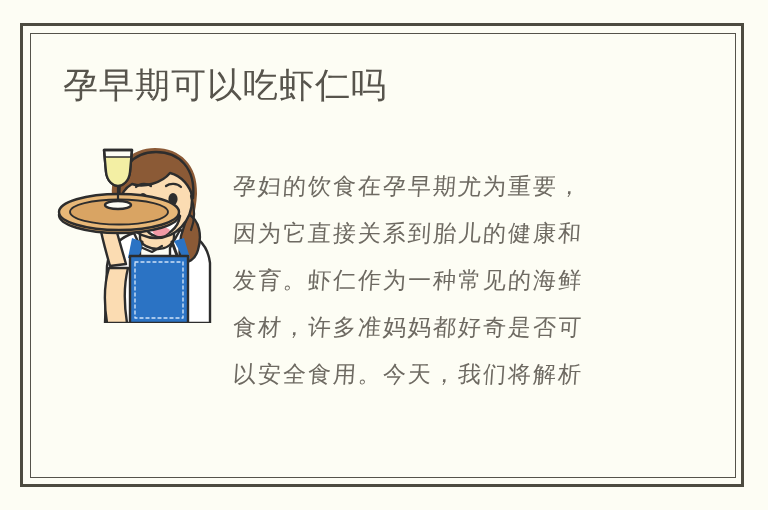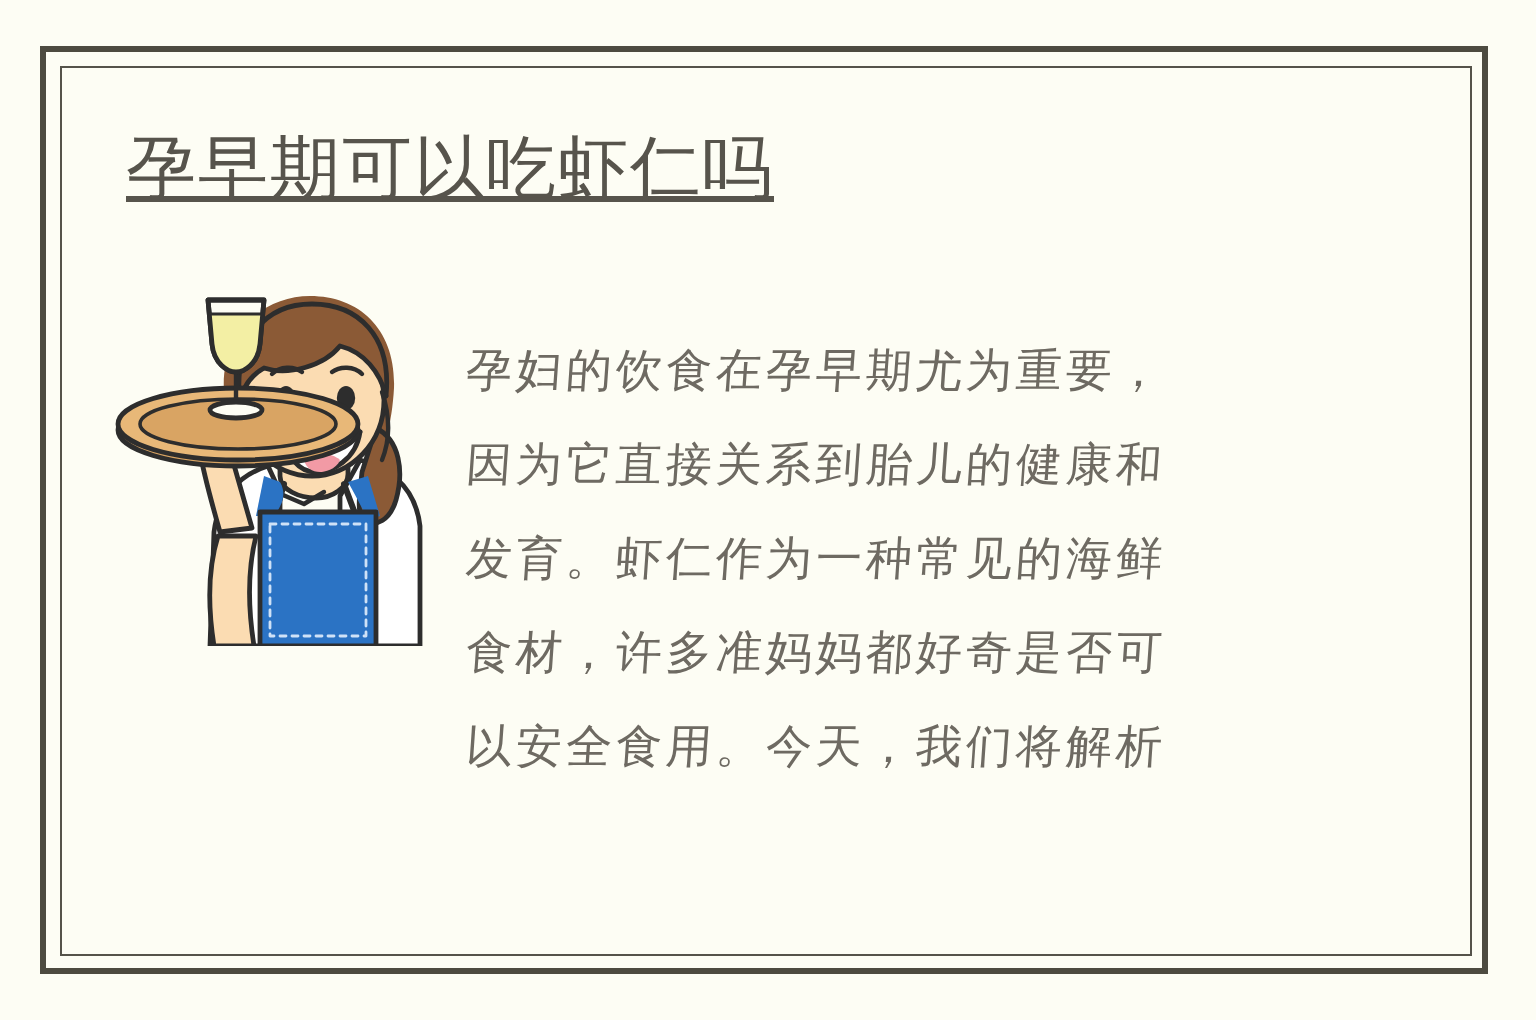--- a/index.html
+++ b/index.html
@@ -48,21 +48,20 @@
     position: absolute;
     left: 63px;
     top: 62px;
     font-size: 35px;
     line-height: 46px;
     letter-spacing: 1px;
     color: #57544c;
     font-family: "DejaVu Sans", "Liberation Sans", sans-serif;
     font-weight: 400;
     white-space: nowrap;
-    text-decoration: underline;
   }
 
   
   .article-body {
     position: absolute;
     left: 233px;
     top: 163px;
     width: 420px;
   }
   .body-line {

